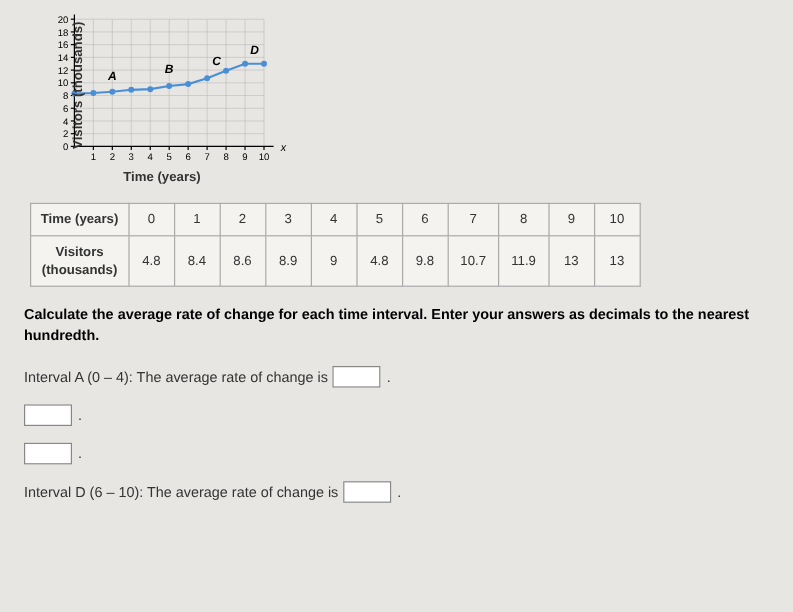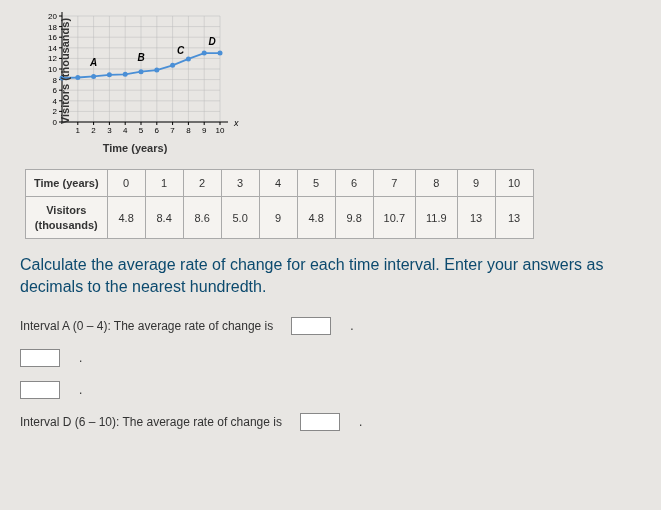--- a/index.html
+++ b/index.html
@@ -47,38 +47,39 @@
       min-width: 38px;
     }
     .data-table .row-header {
       font-weight: bold;
       text-align: center;
       padding: 6px 8px;
       line-height: 1.3;
     }
     .instruction {
       margin: 12px 10px;
-      font-size: 16px;
-      color: #0c4a6e;
+      font-size: 12px;
+      color: #000000;
       line-height: 1.4;
+      font-weight: bold;
     }
     .answer-section {
       margin: 18px 10px 10px 10px;
     }
     .answer-heading {
       font-weight: bold;
       font-size: 12px;
       margin-bottom: 14px;
     }
     .interval-row {
       margin: 14px 0;
       font-size: 12px;
       display: flex;
       align-items: center;
-      gap: 18px;
+      gap: 4px;
     }
     .answer-input {
       width: 40px;
       height: 18px;
       border: 1px solid #888;
       background: #fff;
       font-size: 11px;
       padding: 0 3px;
     }
     .period { margin-left: 1px; }
@@ -193,21 +194,21 @@
     <td>10</td>
   </tr>
   <tr>
     <td class="row-header">
       <span>Visitors</span><br>
       <span>(thousands)</span>
     </td>
     <td>4.8</td>
     <td>8.4</td>
     <td>8.6</td>
-    <td>5.0</td>
+    <td>8.9</td>
     <td>9</td>
     <td>4.8</td>
     <td>9.8</td>
     <td>10.7</td>
     <td>11.9</td>
     <td>13</td>
     <td>13</td>
   </tr>
 </tbody>
   </table>

